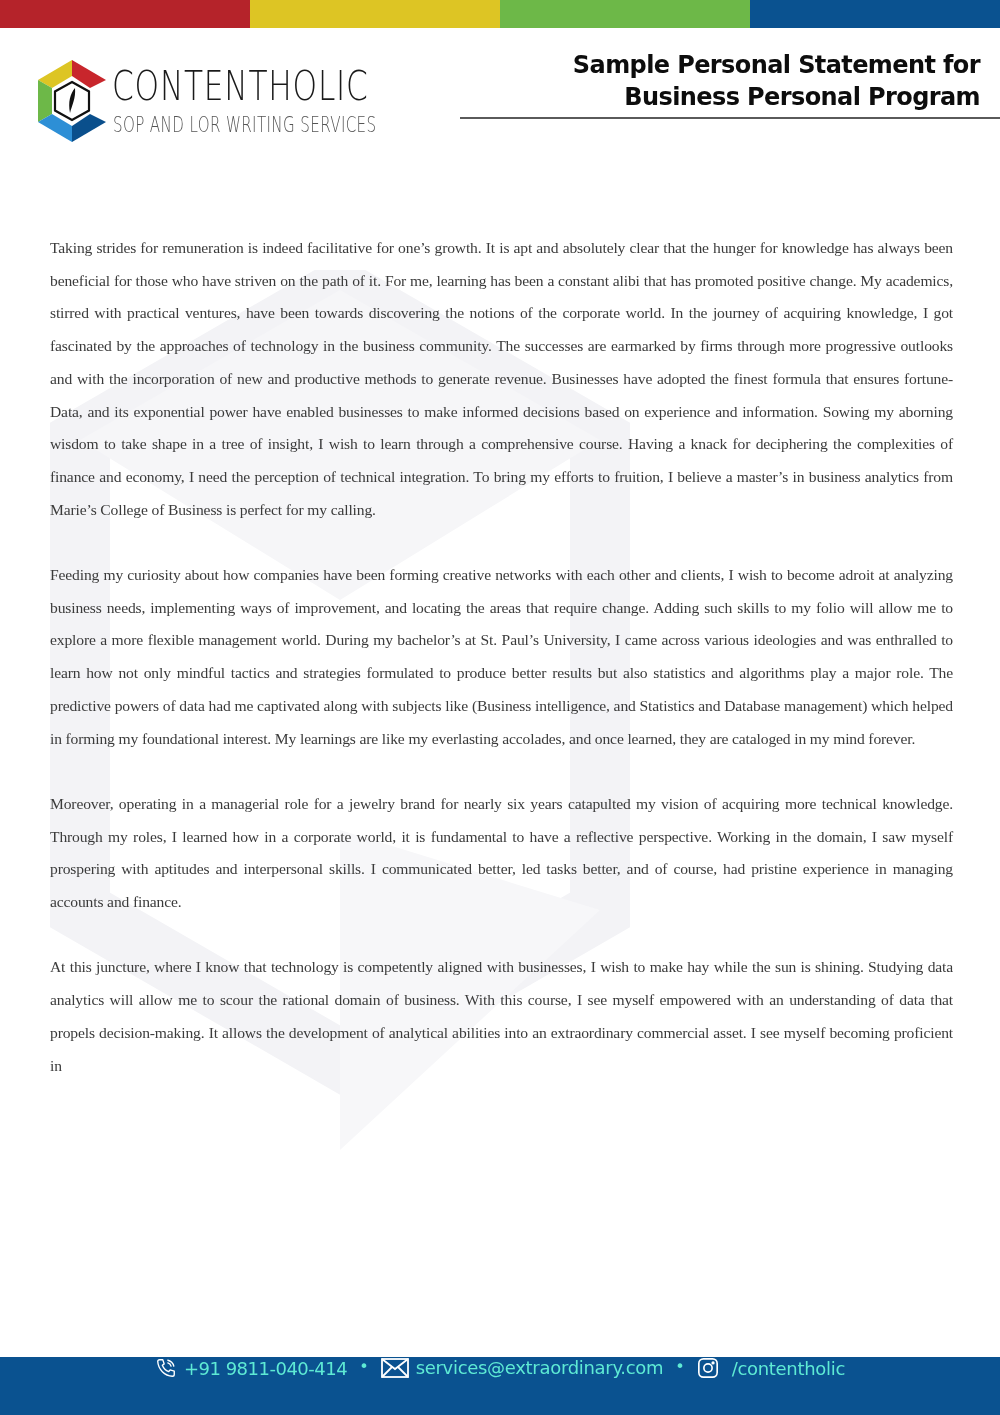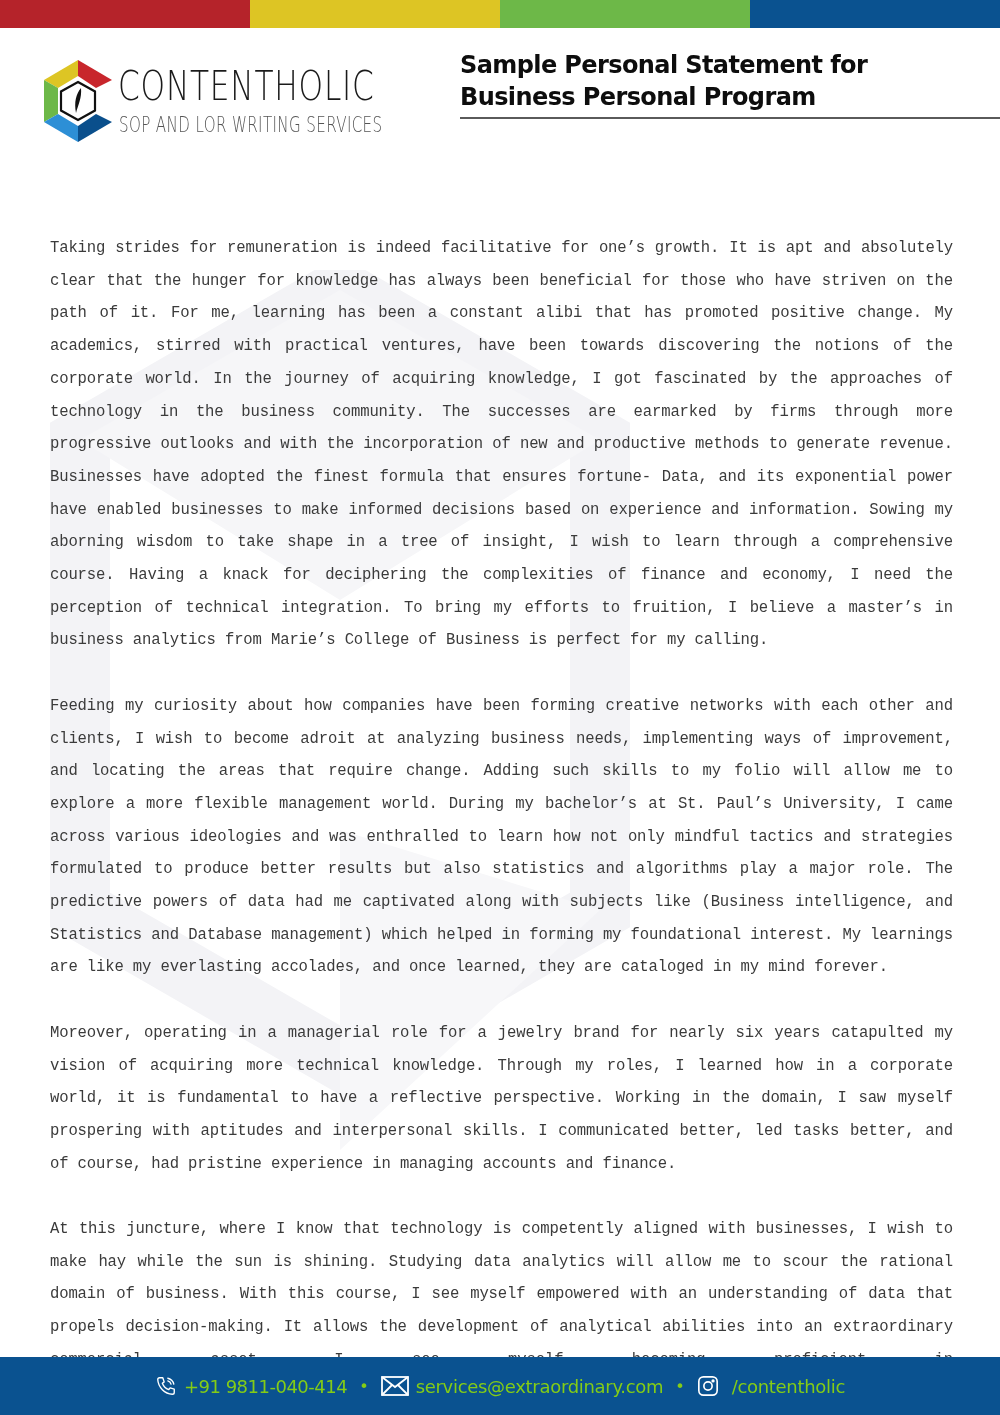--- a/index.html
+++ b/index.html
@@ -2,57 +2,57 @@
 <html><head>
   <meta charset="utf-8">
   <style>
     * { margin: 0; padding: 0; box-sizing: border-box; }
     html, body { width: 1000px; height: 1415px; background: #ffffff; overflow: hidden; }
     body { position: relative; font-family: "Liberation Sans", sans-serif; color: #3a3a3a; }
 
     .top-bar { position: absolute; left: 0; top: 0; width: 1000px; height: 28px; display: flex; }
     .top-bar .seg { flex: 1; height: 100%; }
 
-    .logo { position: absolute; left: 40px; top: 58px; width: 330px; height: 86px; }
+    .logo { position: absolute; left: 34px; top: 58px; width: 330px; height: 86px; }
     .logo-icon { position: absolute; left: 0; top: 0; width: 76px; height: 86px; }
     .logo-name {
       position: absolute; left: 78px; top: 4px;
       font-family: "DejaVu Sans", sans-serif; font-weight: 200;
       font-size: 40px; letter-spacing: 1px; color: #1a1a1a;
       transform: scaleX(0.78); transform-origin: left top; white-space: nowrap;
       line-height: 48px;
     }
     .logo-tagline {
       position: absolute; left: 79px; top: 54px;
       font-family: "DejaVu Sans", sans-serif; font-weight: 200;
       font-size: 21px; color: #555; letter-spacing: 0.5px;
       transform: scaleX(0.72); transform-origin: left top; white-space: nowrap;
       line-height: 26px;
     }
 
     .doc-title {
       position: absolute; left: 460px; top: 49px; width: 520px;
       font-family: "DejaVu Sans", sans-serif; font-weight: bold;
-      font-size: 24px; line-height: 32px; color: #0d0d0d; letter-spacing: -0.6px;
+      font-size: 24px; line-height: 32px; color: #0d0d0d; letter-spacing: -0.6px; text-align: right;
     }
     .title-rule { position: absolute; left: 460px; top: 117px; width: 540px; height: 2px; background: #5a5a5a; }
 
     .watermark { position: absolute; left: 40px; top: 270px; width: 600px; height: 900px; pointer-events: none; }
 
     .body-text { position: absolute; left: 50px; top: 232px; width: 903px; }
     .body-text p {
-      font-family: Liberation Mono, monospace; font-size: 15.6px; line-height: 32.7px;
+      font-family: Liberation Serif, serif; font-size: 15.6px; line-height: 32.7px;
       text-align: justify; color: #3b3b3b; letter-spacing: -0.15px;
       margin-bottom: 32.7px;
     }
     .body-text p.last { text-align: justify; text-align-last: justify; margin-bottom: 15px; }
 
     .footer {
       position: absolute; left: 0; top: 1357px; width: 1000px; height: 58px;
-      display: flex; align-items: center; justify-content: center; color: #84cc16;
+      display: flex; align-items: flex-start; justify-content: center; color: #5eead4;
       font-family: "DejaVu Sans", sans-serif; font-size: 18px;
     }
     .footer .item { display: flex; align-items: center; gap: 7px; }
     .footer .sep { margin: 0 12px; font-size: 16px; }
     .footer svg { display: block; }
     .footer .phone-text { letter-spacing: -0.5px; }
     .footer .email-text, .footer .social-text { letter-spacing: -0.3px; }
   </style>
 </head>
 <body>

